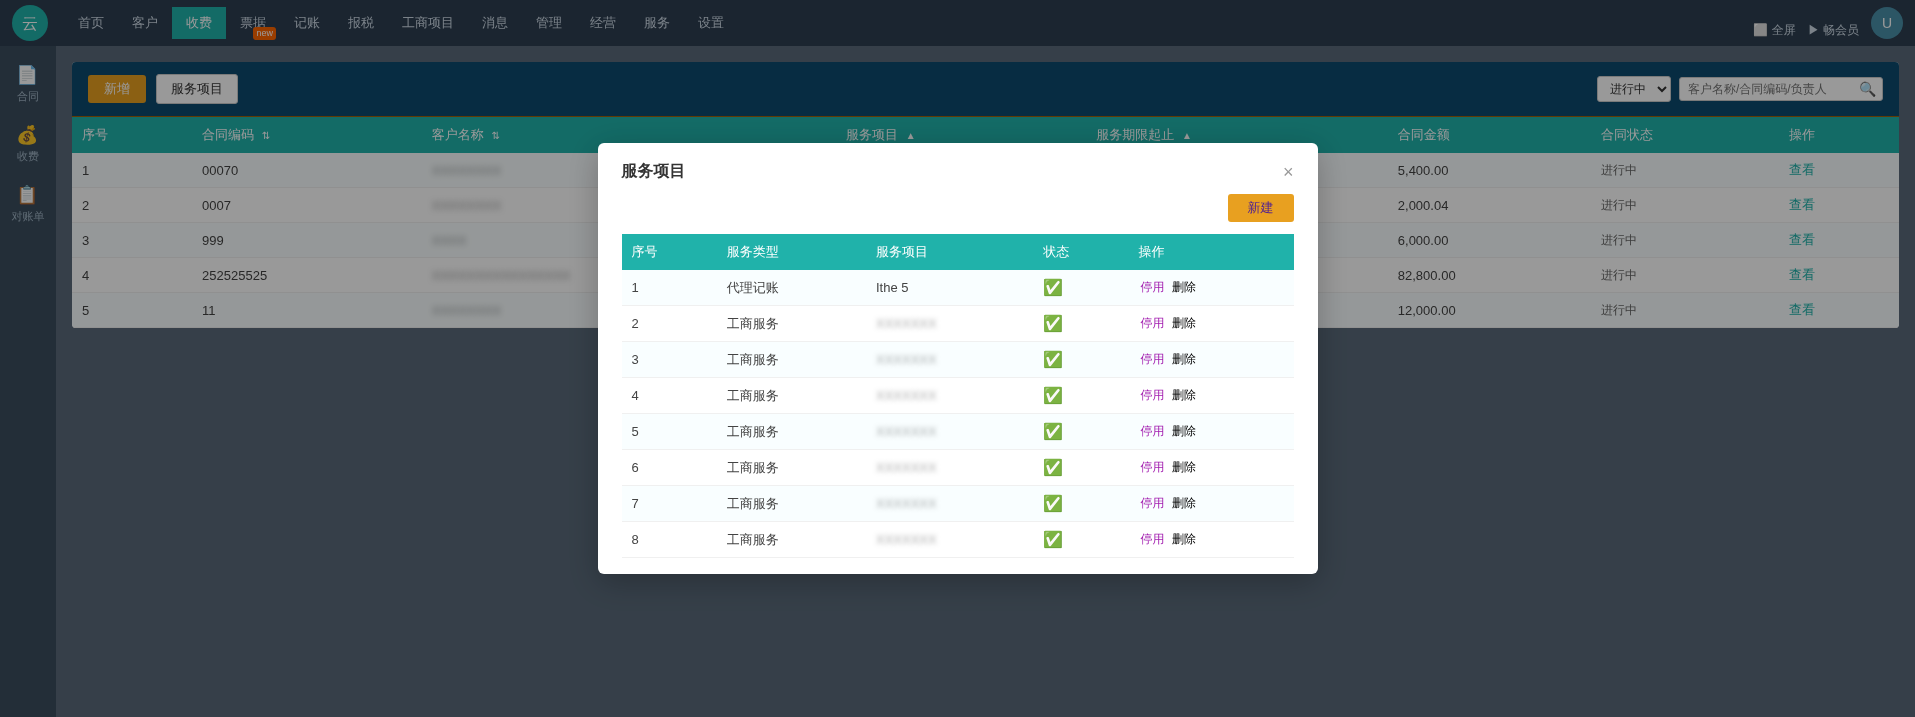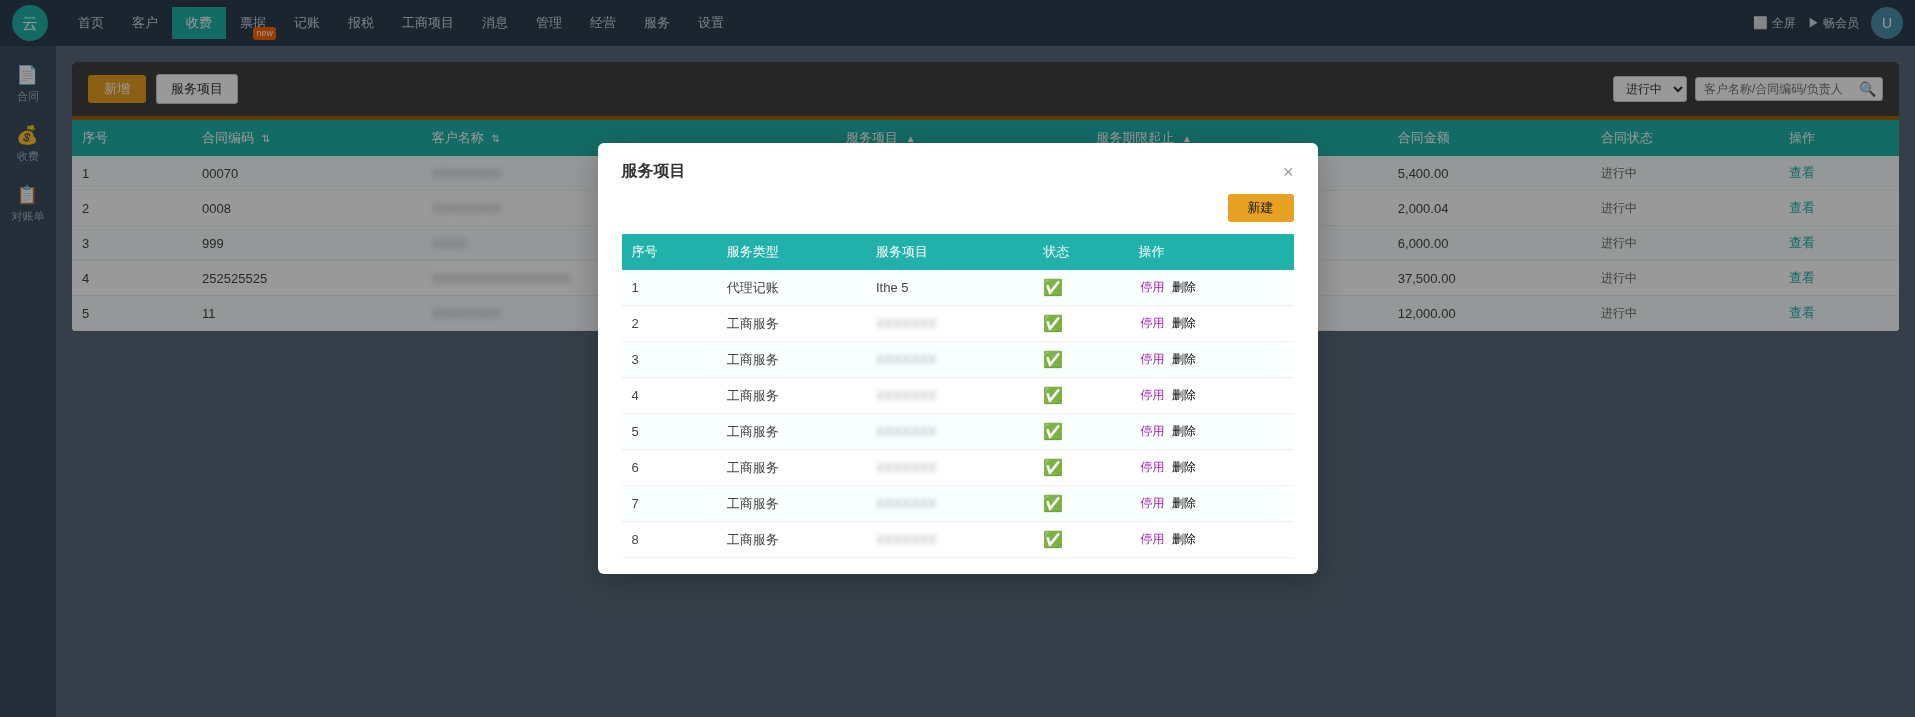--- a/index.html
+++ b/index.html
@@ -17,21 +17,21 @@
       color: #cdd9e5; font-size: 13px; padding: 16px 14px; cursor: pointer;
       height: 30px; display: flex; align-items: center; position: relative;
     }
     .nav-item.active { background: #20b2aa; color: #fff; }
     .nav-item .new-badge {
       position: absolute; top: 20px; right: 4px;
       background: #ff6600; color: #fff; font-size: 9px; border-radius: 3px;
       padding: 1px 3px; line-height: 1.2;
     }
     .top-right {
-      margin-left: auto; display: flex; align-items: center; gap: 12px; color: #cdd9e5;
+      margin-left: auto; display: flex; align-items: flex-end; gap: 12px; color: #cdd9e5;
     }
     .top-right span { cursor: pointer; font-size: 12px; }
     .avatar {
       width: 32px; height: 32px; border-radius: 50%; background: #4a8fa8;
       display: flex; align-items: center; justify-content: center; color: #fff; font-size: 14px;
     }
 
     
     .sidebar {
       position: fixed; top: 46px; left: 0; bottom: 0; width: 56px;
@@ -49,38 +49,38 @@
       margin-top: 46px; margin-left: 56px; padding: 16px; min-height: calc(100vh - 46px);
       background: #5a6a7a; position: relative;
     }
 
     
     .panel {
       background: #fff; border-radius: 4px; overflow: hidden;
     }
     .panel-toolbar {
       display: flex; align-items: center; gap: 10px; padding: 12px 16px;
-      border-bottom: 4px solid #a16207; background: #404040;
+      border-bottom: 1px solid #a16207; background: #0c4a6e;
     }
     .btn-new {
       background: #e8a020; color: #fff; border: none; border-radius: 3px;
       padding: 5px 16px; cursor: pointer; font-size: 13px;
     }
     .btn-service-items {
       background: #fff; color: #333; border: 1px solid #ccc; border-radius: 3px;
       padding: 5px 14px; cursor: pointer; font-size: 13px;
     }
     .toolbar-right { margin-left: auto; display: flex; align-items: center; gap: 8px; }
     .select-status {
       border: 1px solid #ccc; border-radius: 3px; padding: 4px 8px;
       font-size: 12px; color: #333; background: #fff;
     }
     .search-box {
       border: 1px solid #ccc; border-radius: 3px; padding: 4px 28px 4px 8px;
-      font-size: 12px; width: 188px; color: #999;
+      font-size: 12px; width: 204px; color: #999;
     }
     .search-wrap { position: relative; }
     .search-wrap .search-icon {
       position: absolute; right: 6px; top: 50%; transform: translateY(-50%);
       color: #999; font-size: 14px; cursor: pointer;
     }
 
     
     .data-table { width: 100%; border-collapse: collapse; }
     .data-table th {
@@ -111,21 +111,21 @@
       box-shadow: 0 8px 32px rgba(0,0,0,0.25);
     }
     .modal-header {
       padding: 18px 24px 12px; display: flex; align-items: center; justify-content: space-between;
       border-bottom: none;
     }
     .modal-title { font-size: 16px; font-weight: bold; color: #333; }
     .modal-close { cursor: pointer; color: #999; font-size: 18px; line-height: 1; }
     .modal-toolbar { padding: 0 24px 12px; display: flex; justify-content: flex-end; }
     .btn-modal-new {
-      background: #e8a020; color: #0f172a; border: none; border-radius: 3px;
+      background: #e8a020; color: #4c1d95; border: none; border-radius: 3px;
       padding: 5px 20px; cursor: pointer; font-size: 13px;
     }
     .modal-body { flex: 1; overflow: hidden; padding: 0 24px 16px; }
     .modal-table { width: 100%; border-collapse: collapse; }
     .modal-table th {
       background: #20b2aa; color: #fff; padding: 9px 10px;
       text-align: left; font-weight: normal; font-size: 13px;
     }
     .modal-table td {
       padding: 8px 10px; border-bottom: 1px solid #f0f0f0; font-size: 13px; color: #444;
@@ -250,21 +250,21 @@
     <td>00070</td>
     <td class="blurred">XXXXXXXX</td>
     <td>小规模记账</td>
     <td>202305-202404</td>
     <td>5,400.00</td>
     <td><span class="status-tag">进行中</span></td>
     <td><a class="link-btn">查看</a></td>
   </tr>
           <tr>
     <td>2</td>
-    <td>0008</td>
+    <td>0007</td>
     <td class="blurred">XXXXXXXX</td>
     <td>小规模记账</td>
     <td>202305-202404</td>
     <td>2,000.04</td>
     <td><span class="status-tag">进行中</span></td>
     <td><a class="link-btn">查看</a></td>
   </tr>
           <tr>
     <td>3</td>
     <td>999</td>
@@ -274,21 +274,21 @@
     <td>6,000.00</td>
     <td><span class="status-tag">进行中</span></td>
     <td><a class="link-btn">查看</a></td>
   </tr>
           <tr>
     <td>4</td>
     <td>252525525</td>
     <td class="blurred">XXXXXXXXXXXXXXXX</td>
     <td>一般纳税人...</td>
     <td>201807-202403</td>
-    <td>37,500.00</td>
+    <td>82,800.00</td>
     <td><span class="status-tag">进行中</span></td>
     <td><a class="link-btn">查看</a></td>
   </tr>
           <tr>
     <td>5</td>
     <td>11</td>
     <td class="blurred">XXXXXXXX</td>
     <td>小规模记账</td>
     <td>202303-202402</td>
     <td>12,000.00</td>

